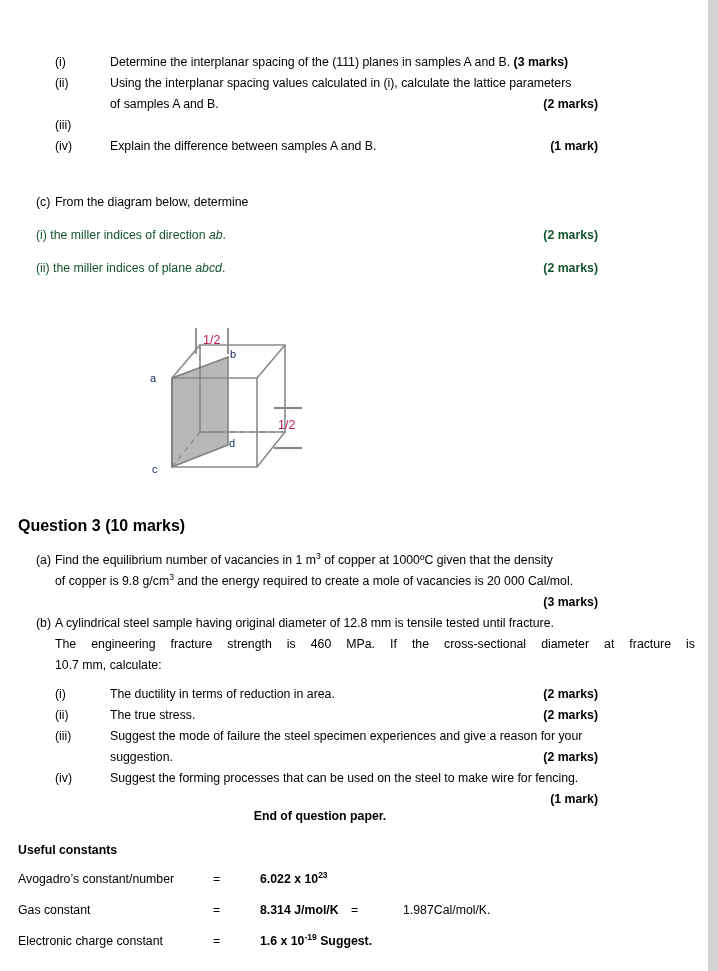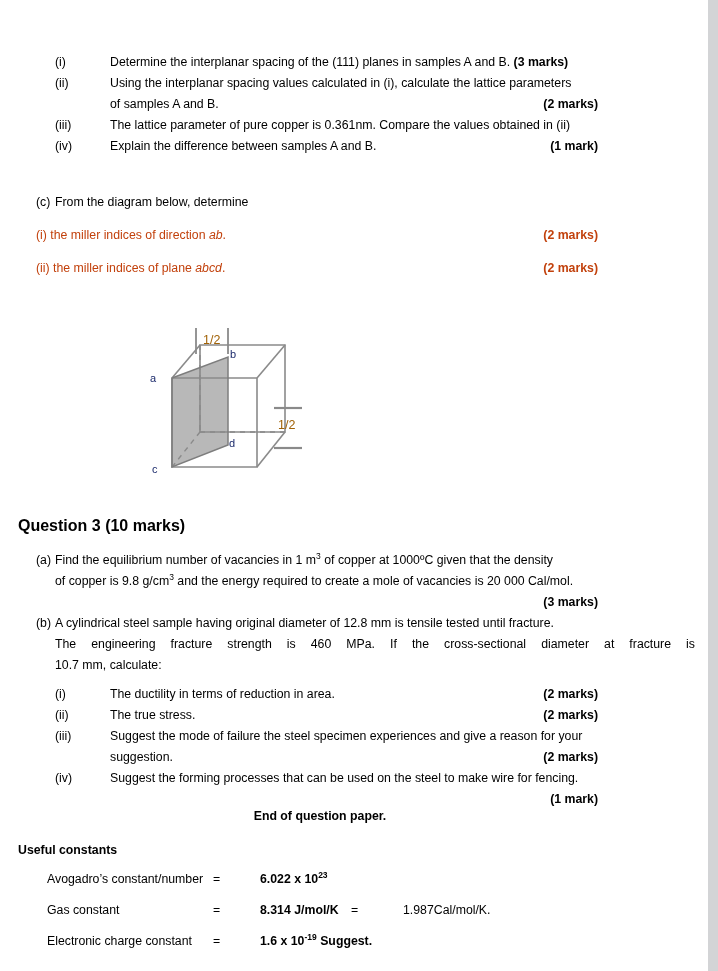--- a/index.html
+++ b/index.html
@@ -34,21 +34,21 @@
     position: absolute;
     left: 0; top: 0;
     width: 708px;
   }
 
   
   .row {
     position: relative;
     font-size: 12.3px;
     line-height: 21px;
-    color: #c2410c;
+    color: #14532d;
   }
   .b { font-weight: bold; }
   .i { font-style: italic; }
   sup { font-size: 8.5px; vertical-align: super; line-height: 0; }
   .marks {
     position: absolute;
     right: 110px;
     white-space: nowrap;
     font-weight: bold;
   }
@@ -88,21 +88,21 @@
   .q-head {
     font-size: 16px;
     font-weight: bold;
     line-height: 21px;
   }
   .centered { text-align: center; font-weight: bold; font-size: 12.3px; }
 
   
   .consts { position: relative; font-size: 12.3px; }
   .const-row { position: relative; height: 31px; }
-  .const-label { position: absolute; left: 18px; top: 0; white-space: nowrap; margin-left: 29px; }
+  .const-label { position: absolute; left: 18px; top: 0; white-space: nowrap; }
   .const-eq    { position: absolute; left: 213px; top: 0; }
   .const-val   { position: absolute; left: 260px; top: 0; white-space: nowrap; font-weight: bold; }
   .const-eq2   { position: absolute; left: 351px; top: 0; }
   .const-val2  { position: absolute; left: 403px; top: 0; white-space: nowrap; }
 
   
   .figure {
     position: relative;
     width: 708px;
     height: 175px;
@@ -112,21 +112,21 @@
     position: absolute;
     font-family: "Liberation Sans", sans-serif;
     font-size: 11px;
     color: #1b2a6b;
     font-weight: normal;
   }
   .fig-frac {
     position: absolute;
     font-family: "Liberation Sans", sans-serif;
     font-size: 12.5px;
-    color: #a16207;
+    color: #be185d;
   }
 </style>
 </head>
 <body>
 
 <div class="page">
   <div class="content">
 
     <div class="rlist" style="position:absolute; left:0; top:52px; width:708px;">
 
@@ -136,21 +136,20 @@
       </div>
 
       <div class="ritem" style="top:0px;">
         <span class="rnum">(ii)</span>
         <span class="rtext">Using the interplanar spacing values calculated in (i), calculate the lattice parameters</span>
         <span class="rtext2"><span>of samples A and B.</span><span class="marks">(2 marks)</span></span>
       </div>
 
       <div class="ritem" style="top:0px;">
         <span class="rnum">(iii)</span>
-        <span class="rtext">The lattice parameter of pure copper is 0.361nm. Compare the values obtained in (ii)</span>
       </div>
 
       <div class="ritem" style="top:0px;">
         <span class="rnum">(iv)</span>
         <span class="rtext"><span>Explain the difference between samples A and B.</span><span class="marks">(1 mark)</span></span>
       </div>
     </div>
 
     <div style="position:absolute; left:0; top:192px; width:708px;">
       <div class="litem" style="padding-left:55px;">

